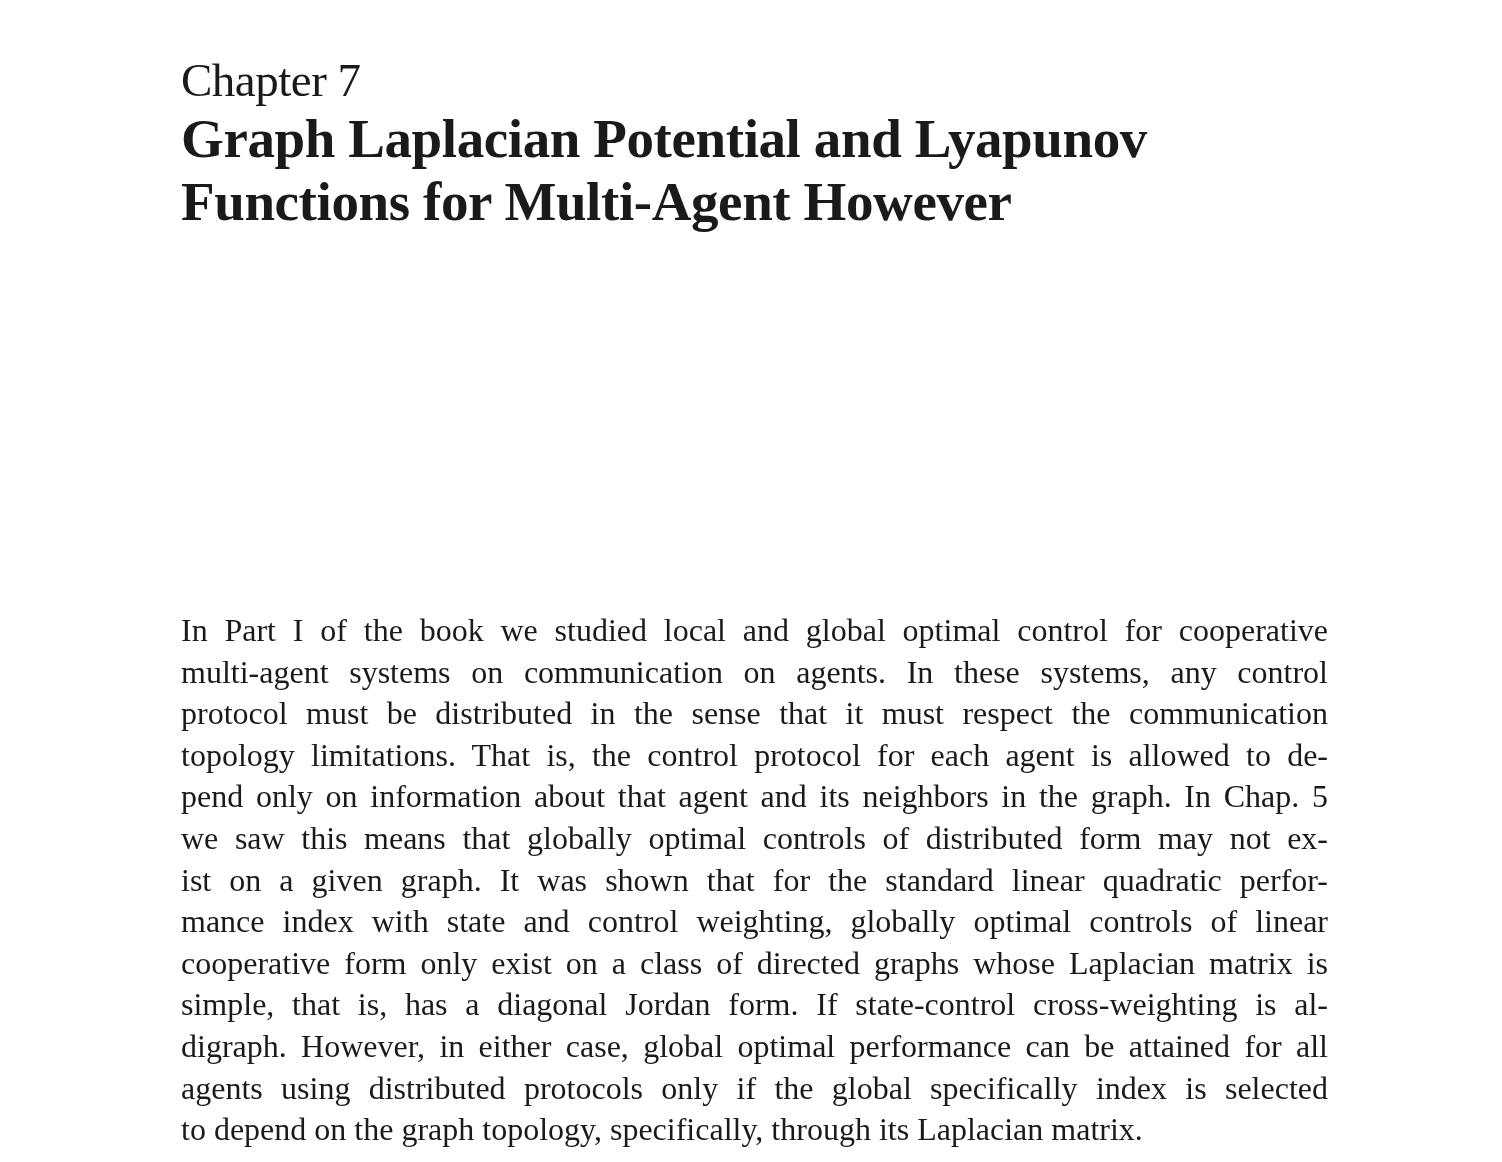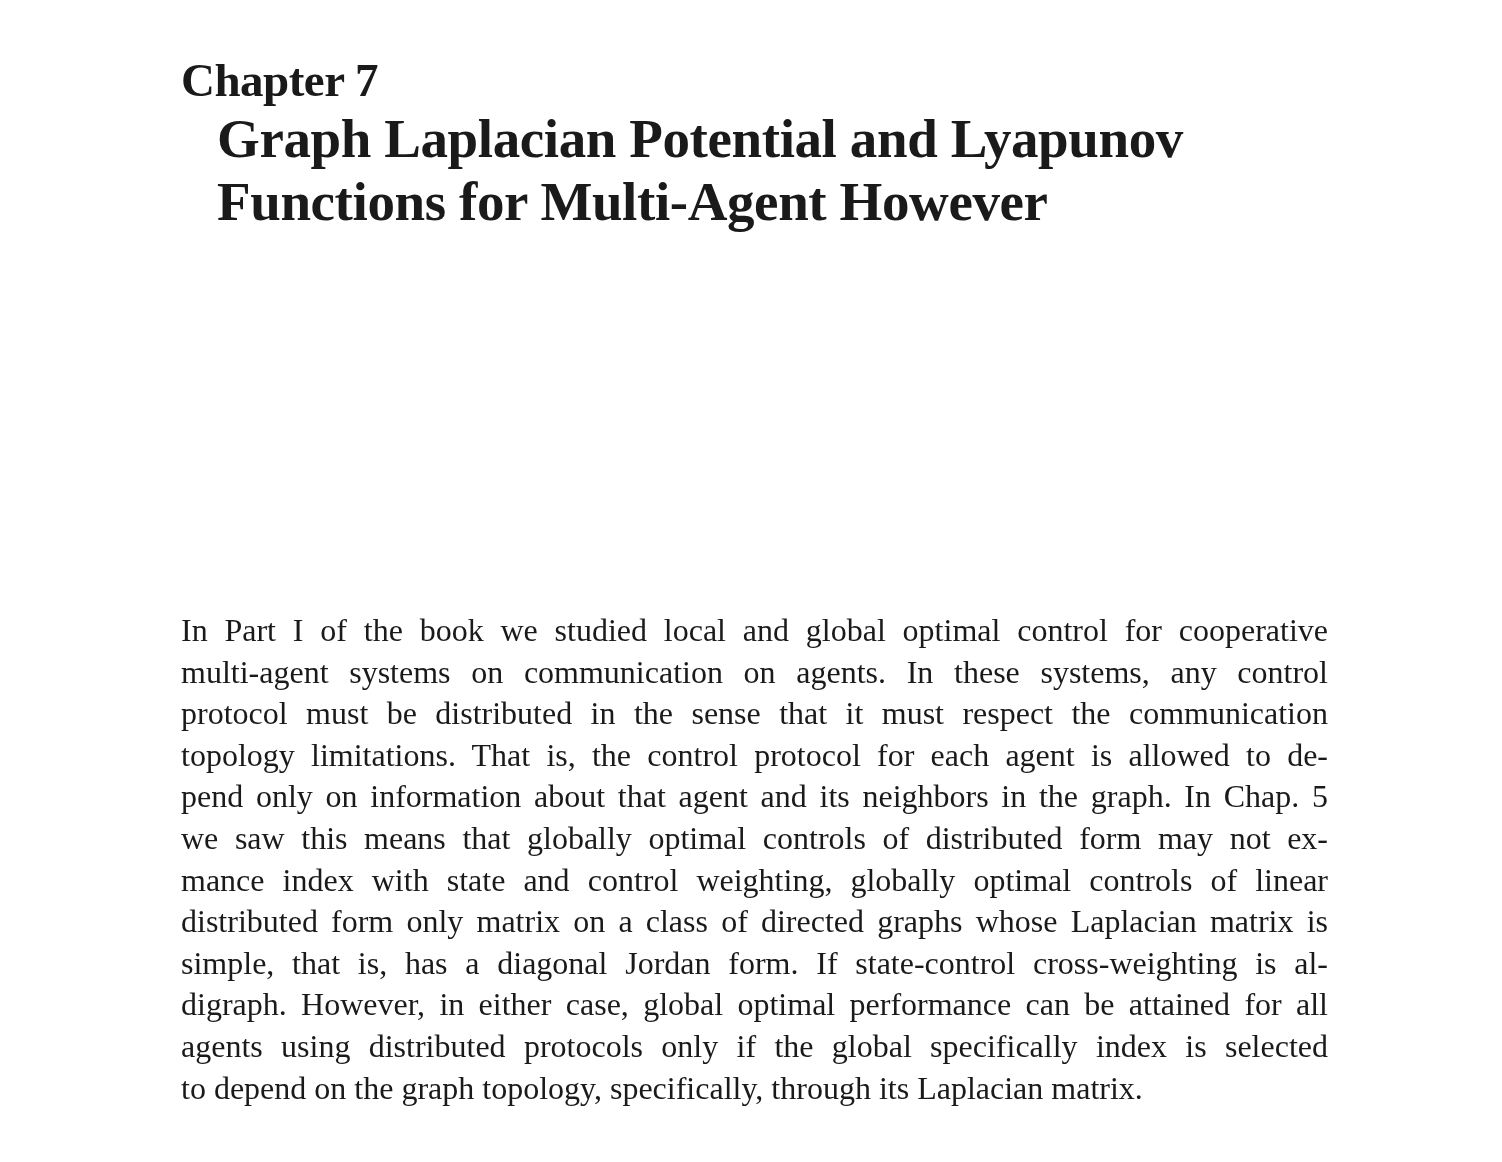--- a/index.html
+++ b/index.html
@@ -13,39 +13,38 @@
       position: relative;
       overflow: hidden;
       font-family: "Liberation Serif", "DejaVu Serif", serif;
       color: #1a1a1a;
     }
     .chapter-label {
       position: absolute;
       left: 181px;
       top: 52px;
       font-size: 47px;
-      font-weight: bold;
+      font-weight: normal;
       line-height: 56px;
       letter-spacing: -0.5px;
       white-space: nowrap;
     }
     .chapter-title {
       position: absolute;
       left: 181px;
       top: 107px;
       width: 1100px;
       font-size: 55px;
       font-weight: bold;
       line-height: 63px;
       letter-spacing: -0.4px;
     }
     .chapter-title .title-line {
       display: block;
       white-space: nowrap;
-      margin-left: 36px;
     }
     .body-text {
       position: absolute;
       left: 181px;
       top: 610px;
       width: 1147px;
       font-size: 32px;
       line-height: 41.6px;
     }
     .body-text .line {
@@ -70,19 +69,20 @@
   </h1>
 </div>
 
 <div class="body-text">
   <span class="line">In Part I of the book we studied local and global optimal control for cooperative</span>
   <span class="line">multi-agent systems on communication on agents. In these systems, any control</span>
   <span class="line">protocol must be distributed in the sense that it must respect the communication</span>
   <span class="line">topology limitations. That is, the control protocol for each agent is allowed to de-</span>
   <span class="line">pend only on information about that agent and its neighbors in the graph. In Chap. 5</span>
   <span class="line">we saw this means that globally optimal controls of distributed form may not ex-</span>
+  <span class="line">ist on a given graph. It was shown that for the standard linear quadratic perfor-</span>
   <span class="line">mance index with state and control weighting, globally optimal controls of linear</span>
-  <span class="line">distributed form only matrix on a class of directed graphs whose Laplacian matrix is</span>
+  <span class="line">cooperative form only exist on a class of directed graphs whose Laplacian matrix is</span>
   <span class="line">simple, that is, has a diagonal Jordan form. If state-control cross-weighting is al-</span>
   <span class="line">digraph. However, in either case, global optimal performance can be attained for all</span>
   <span class="line">agents using distributed protocols only if the global specifically index is selected</span>
   <span class="line last">to depend on the graph topology, specifically, through its Laplacian matrix.</span>
 </div>
 
 </body></html>

